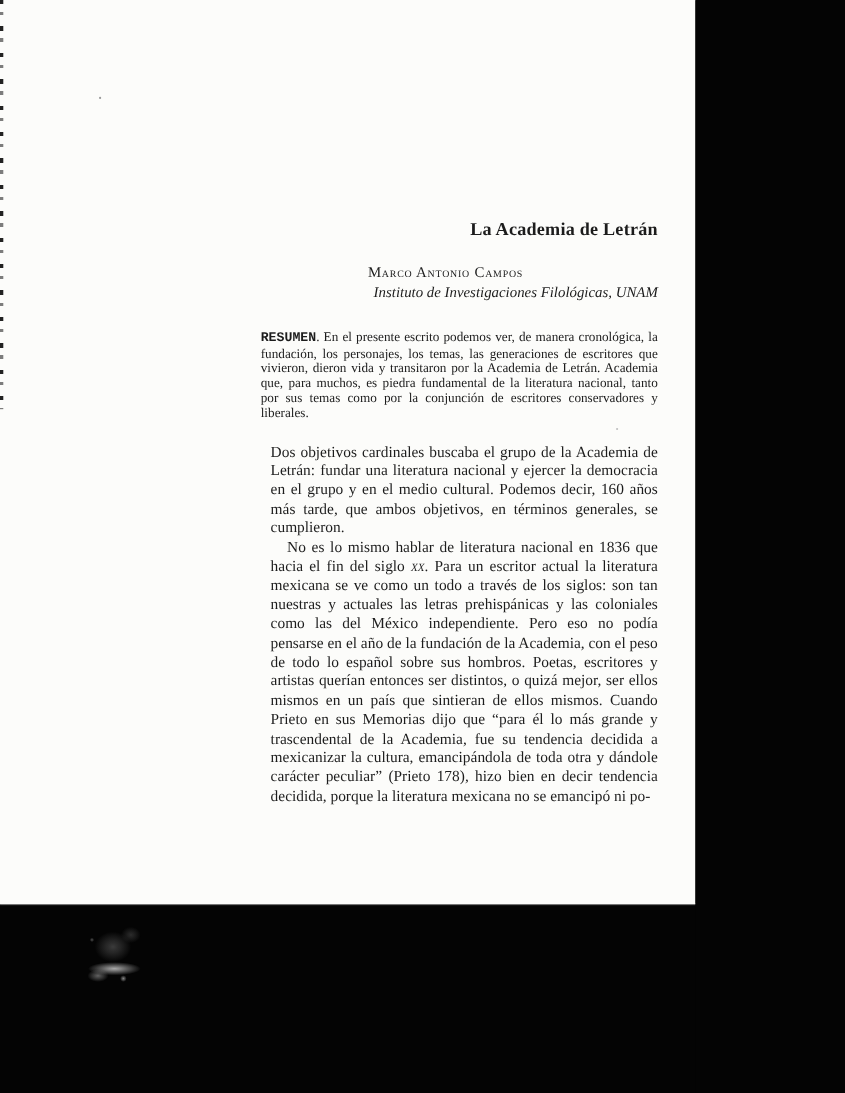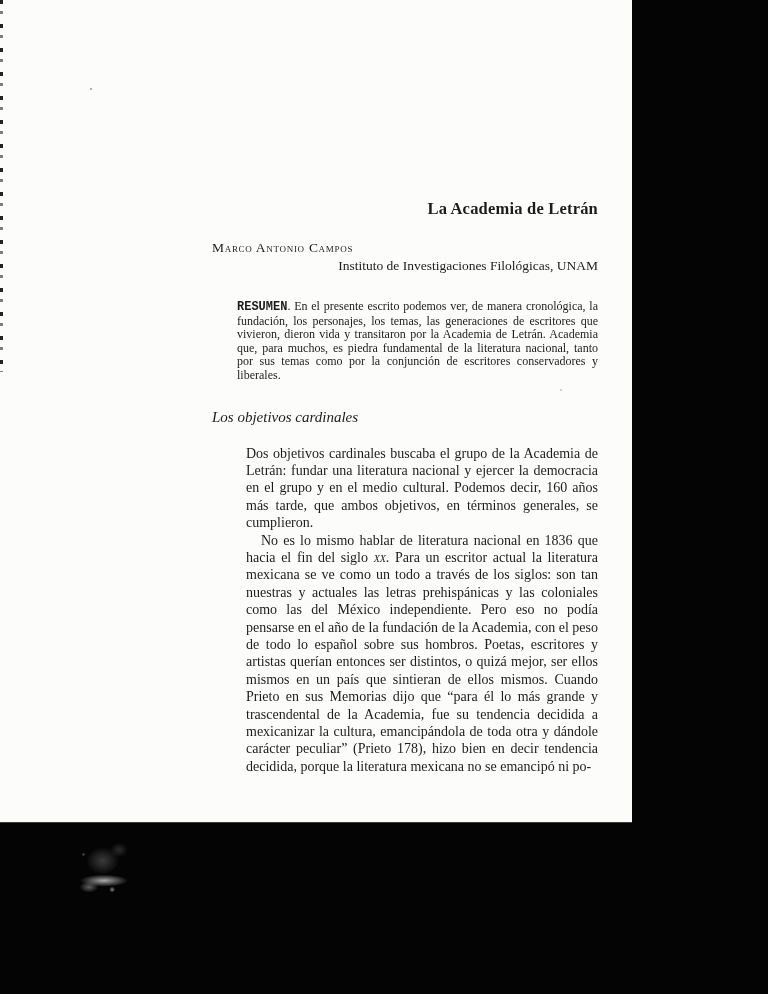--- a/index.html
+++ b/index.html
@@ -34,26 +34,26 @@
   .speck.s2{left:560px;top:389px;background:#c0c0c0;}
 
   
   .column{position:absolute;left:212px;top:200px;width:386px;}
 
   .title{
     margin:0;font-size:16.5px;font-weight:bold;line-height:17px;
     text-align:right;letter-spacing:.2px;
   }
   .author{
-    margin-top:24px;text-align:left;
+    margin-top:24px;text-align:center;
     font-variant:small-caps;font-size:13.5px;line-height:13px;letter-spacing:.7px;
   }
   .affil{
     margin-top:5px;text-align:right;
-    font-size:13.5px;line-height:14px;
+    font-style:italic;font-size:13.5px;line-height:14px;
   }
   .abstract{
     margin:27px 0 0 25px;
     font-size:12px;line-height:13.6px;text-align:justify;
   }
   .abstract .abstract-label{font-weight:bold;font-family:Liberation Mono, monospace;}
   .heading{
     margin:27px 0 0 0;
     font-style:italic;font-weight:normal;font-size:15px;line-height:15px;
   }
@@ -87,21 +87,20 @@
 
     <div class="column">
       <h1 class="title">La Academia de Letrán</h1>
 
       <div class="author">Marco Antonio Campos</div>
 
       <div class="affil">Instituto de Investigaciones Filológicas, UNAM</div>
 
       <p class="abstract"><span class="abstract-label">RESUMEN</span><span>. En el presente escrito podemos ver, de manera cronológica, la fundación, los personajes, los temas, las generaciones de escritores que vivieron, dieron vida y transitaron por la Academia de Letrán. Academia que, para muchos, es piedra fundamental de la literatura nacional, tanto por sus temas como por la conjunción de escritores conservadores y liberales.</span></p>
 
-      <h2 class="heading">Los objetivos cardinales</h2>
 
       <div class="body-paragraphs" id="body-paragraphs">
           <p class="bodypara"><span>Dos objetivos cardinales buscaba el grupo de la Academia de Letrán: fundar una literatura nacional y ejercer la democracia en el grupo y en el medio cultural. Podemos decir, 160 años más tarde, que ambos objetivos, en términos generales, se cumplieron.</span></p>
           <p class="bodypara indent"><span>No es lo mismo hablar de literatura nacional en 1836 que hacia el fin del siglo </span><span class="sc">xx</span><span>. Para un escritor actual la literatura mexicana se ve como un todo a través de los siglos: son tan nuestras y actuales las letras prehispánicas y las coloniales como las del México independiente. Pero eso no podía pensarse en el año de la fundación de la Academia, con el peso de todo lo español sobre sus hombros. Poetas, escritores y artistas querían entonces ser distintos, o quizá mejor, ser ellos mismos en un país que sintieran de ellos mismos. Cuando Prieto en sus </span><span class="it">Memorias</span><span> dijo que “para él lo más grande y trascendental de la Academia, fue su tendencia decidida a mexicanizar la cultura, emancipándola de toda otra y dándole carácter peculiar” (Prieto 178), hizo bien en decir </span><span class="it">tendencia decidida</span><span>, porque la literatura mexicana no se emancipó ni po-</span></p>
         </div>
     </div>
   </div>
 
   <div class="smudge"></div>
 </div>

